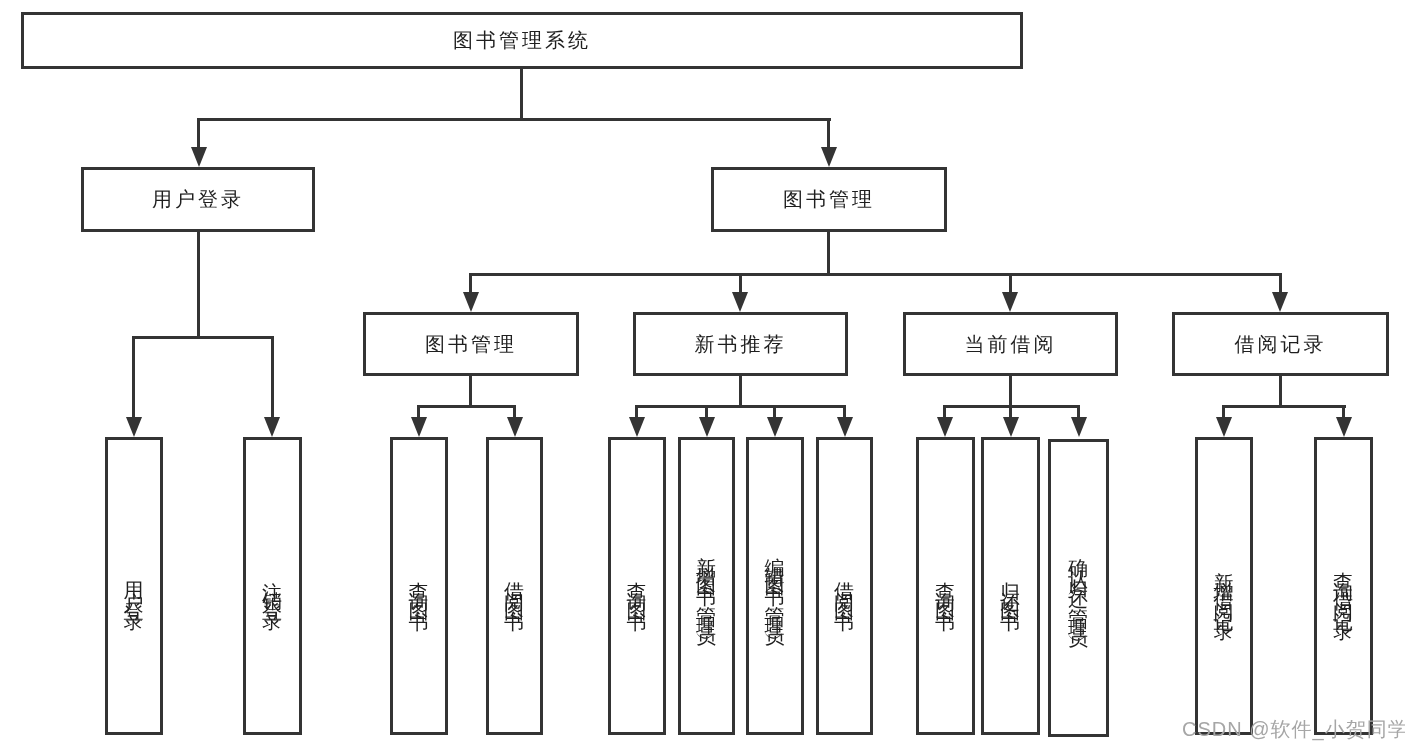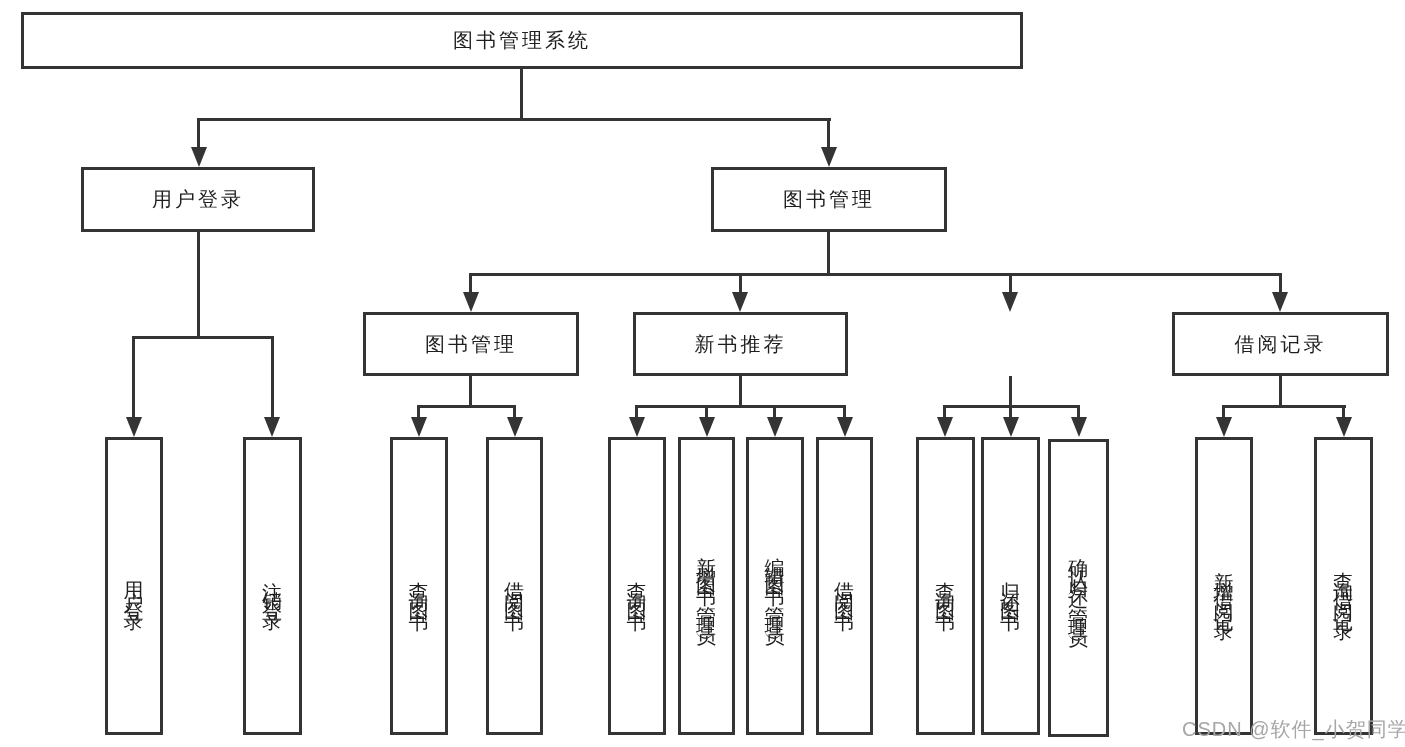--- a/index.html
+++ b/index.html
@@ -102,20 +102,23 @@
   <div class="node" style="left:711px;top:167px;width:236px;height:65px">
     <span>图书管理</span>
   </div>
 
   <div class="node" style="left:363px;top:312px;width:216px;height:64px">
     <span>图书管理</span>
   </div>
   <div class="node" style="left:633px;top:312px;width:215px;height:64px">
     <span>新书推荐</span>
   </div>
+  <div class="node" style="left:903px;top:312px;width:215px;height:64px">
+    <span>当前借阅</span>
+  </div>
   <div class="node" style="left:1172px;top:312px;width:217px;height:64px">
     <span>借阅记录</span>
   </div>
 
   <div class="node vnode" style="left:105px;top:437px;width:58px;height:298px">
     <span>用户登录</span>
   </div>
   <div class="node vnode" style="left:243px;top:437px;width:59px;height:298px">
     <span>注销登录</span>
   </div>

